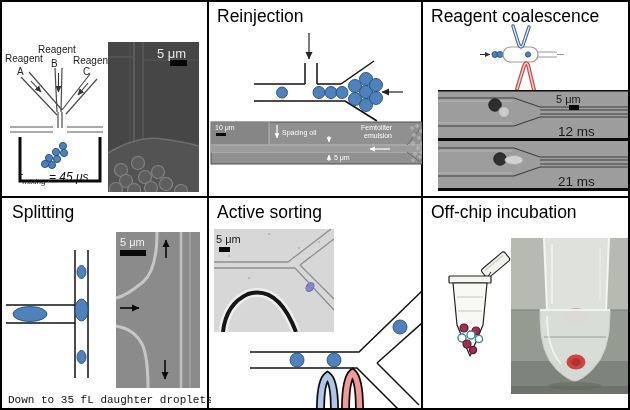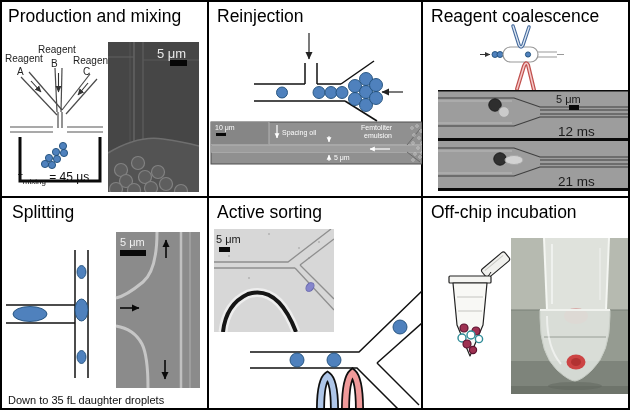--- a/index.html
+++ b/index.html
@@ -4,22 +4,22 @@
 <style>
   html,body { margin:0; padding:0; background:#888; }
   body { font-family:"Liberation Sans", sans-serif; }
   #figure {
     position:relative; width:630px; height:410px; background:#fff;
     border:2px solid var(--grid-line,#000); box-sizing:border-box; overflow:hidden;
     margin:0;
   }
   .panel { position:absolute; overflow:hidden; }
   .title { position:absolute; font-size:17.5px; color:#000; white-space:nowrap; }
-  .caption { position:absolute; font-size:11px; color:#111; white-space:nowrap; }
-  .tau-label { position:absolute; left:16px; top:168px; font-size:12px; color:#111; white-space:nowrap; }
+  .caption { position:absolute; font-size:11px; color:#111; white-space:nowrap;font-family:Liberation Mono, monospace; }
+  .tau-label { position:absolute; left:16px; top:168px; font-size:12px; color:#111; white-space:nowrap;font-style:italic; }
   .tau-label sub { font-size:8px; }
   .divider { position:absolute; background:var(--grid-line,#000); }
   svg { position:absolute; left:0; top:0; }
   svg text { font-family:"Liberation Sans", sans-serif; }
   .lbl { font-size:10px; fill:#222; }
   .micro-big { font-size:13px; fill:#e8e8e8; }
   .micro-small { font-size:7px; fill:#fdfdfd; }
   .micro-dark { font-size:11px; fill:#1b1b1b; }
   .micro-white { font-size:11px; fill:#f0f0f0; }
   .time-lbl { font-size:13.5px; fill:#1b1b1b; }
@@ -30,21 +30,20 @@
 </head>
 <body>
 
 <div id="figure">
 
   <div class="divider" style="left:205px;top:0;width:2px;height:406px"></div>
   <div class="divider" style="left:419px;top:0;width:2px;height:406px"></div>
   <div class="divider" style="left:0;top:194px;width:626px;height:2px"></div>
 
   <div class="panel" style="left:0;top:0;width:205px;height:194px">
-    <div class="title" style="left:6px;top:4px">Production and mixing</div>
     <svg width="205" height="194">
       <defs>
         <marker id="p1ab" viewBox="0 0 8 8" refX="7" refY="4" markerWidth="7" markerHeight="7" orient="auto" markerUnits="userSpaceOnUse">
           <path d="M0,0.5 L7.5,4 L0,7.5 Z" fill="#333"></path>
         </marker>
         <clipPath id="p1clip">
             <rect x="106" y="40" width="91" height="150"></rect>
           </clipPath>
       </defs>
 

